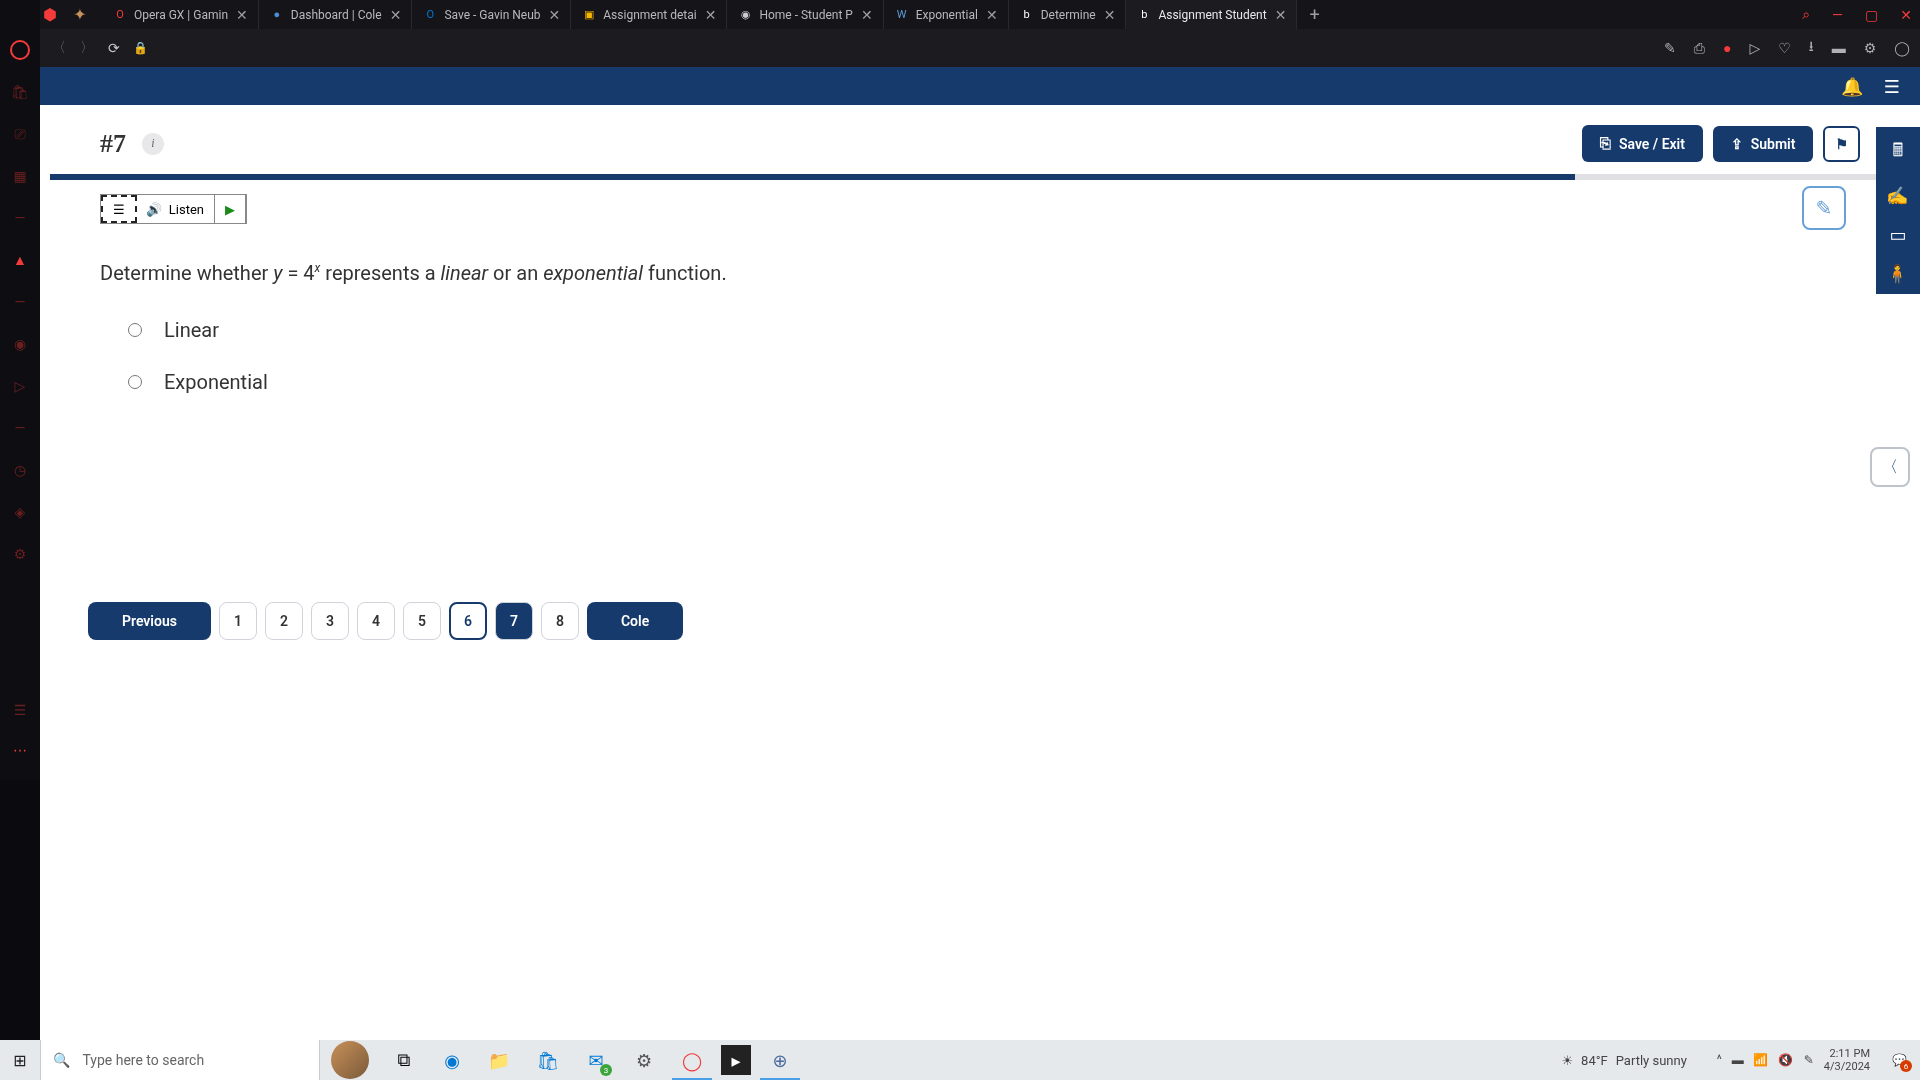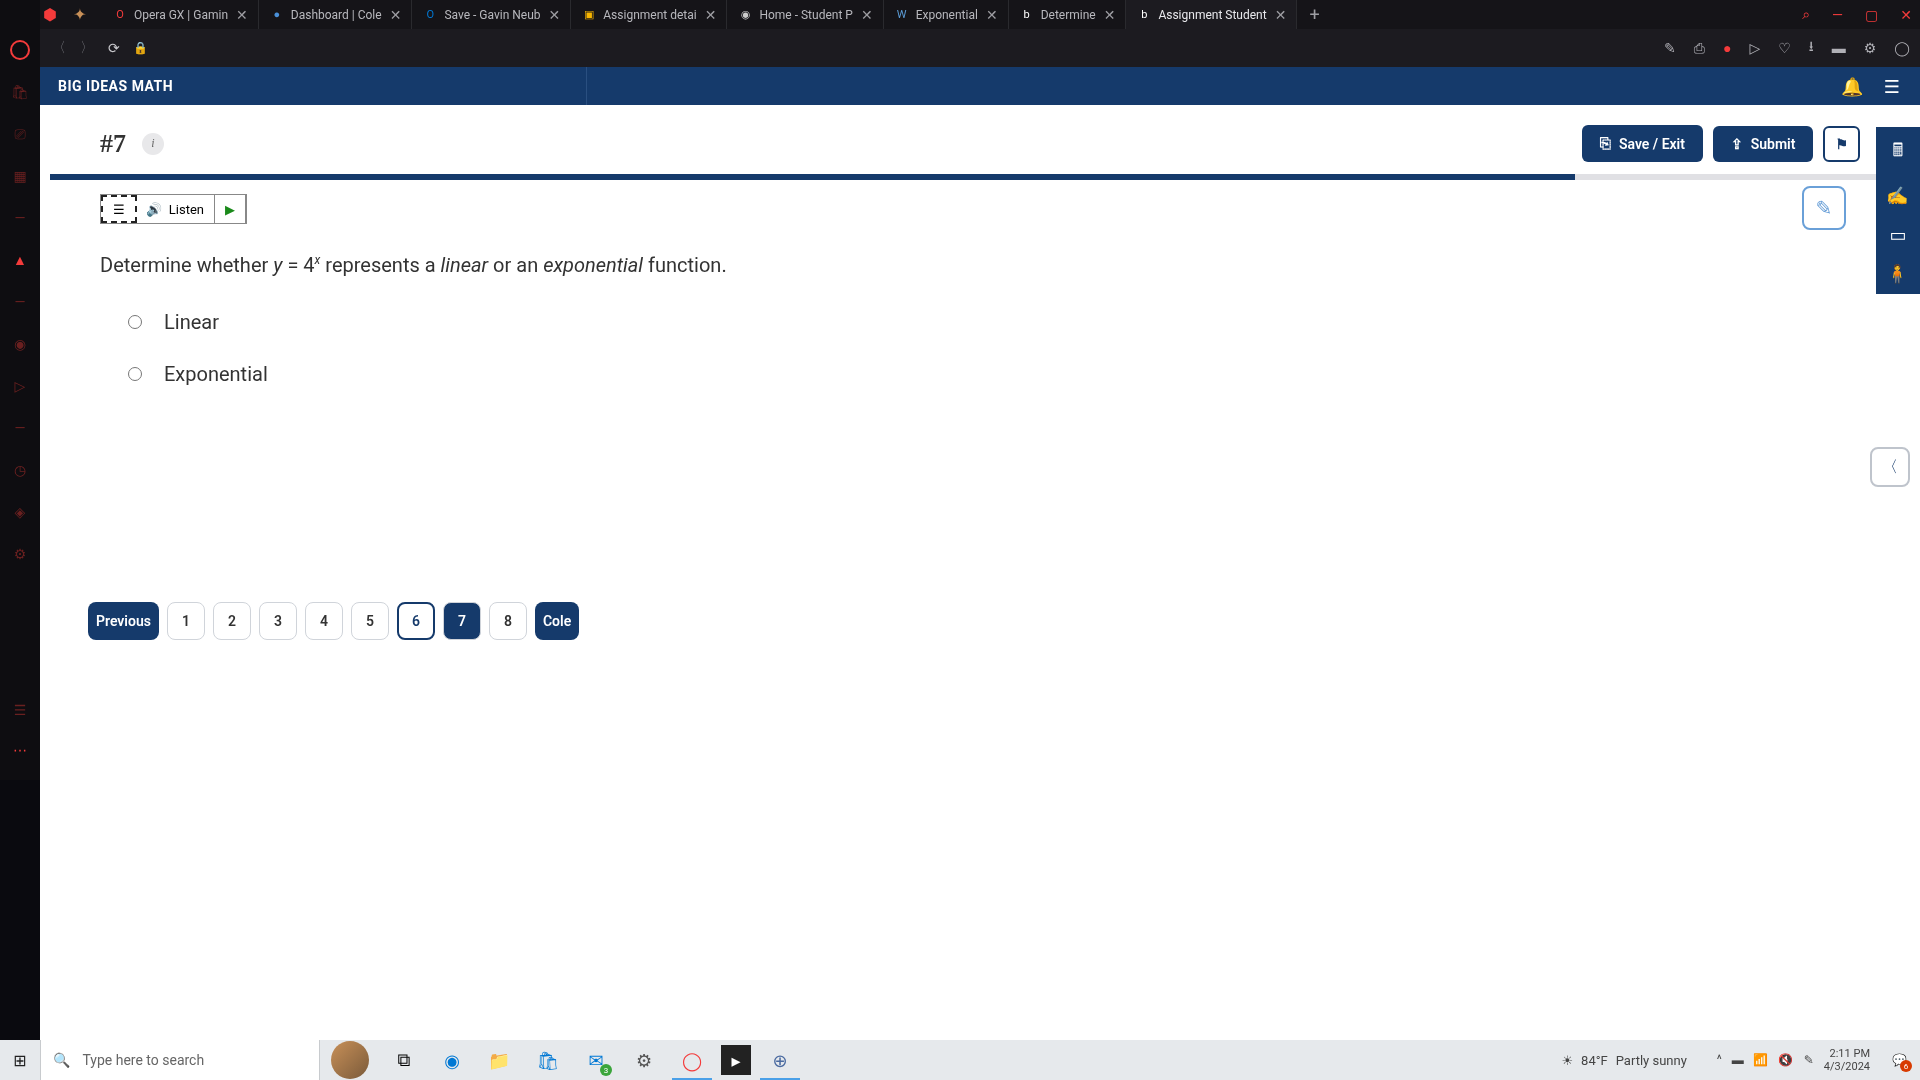--- a/index.html
+++ b/index.html
@@ -59,39 +59,39 @@
 
 
 .content-wrap { padding: 14px 60px; position: relative; }
 .listen-bar { display: inline-flex; border: 1px solid #888; height: 30px; align-items: center; }
 .listen-seg { border-right: 1px solid #888; height: 100%; display:flex; align-items:center; padding: 0 10px; font-size: 13px; }
 .listen-seg:first-child { border: 2px dashed #222; }
 .listen-seg .spk { margin-right: 6px; }
 .listen-seg.play { color: #1a8a1a; }
 .scratch { position: absolute; right: 74px; top: 6px; width: 44px; height: 44px; border: 2px solid #6aa0d8; border-radius: 8px; display:flex;align-items:center;justify-content:center; color:#6aa0d8; font-size:20px;}
 
-.question { font-size: 20px; color: #333; margin-top: 26px; line-height: 1.5; }
+.question { font-size: 20px; color: #333; margin-top: 34px; line-height: 1.5; }
 .question .it { font-style: italic; }
 .question .math { font-family: "Times New Roman", serif; font-style: italic; }
 .question .math .eq { font-style: normal; }
 .question .sup { font-size: 12px; vertical-align: super; }
 
 .options { margin-top: 30px; padding-left: 28px; }
 .opt { display: flex; align-items: center; margin-bottom: 28px; font-size: 20px; color: #333; }
 .opt .radio { width: 14px; height: 14px; border: 1.5px solid #777; border-radius: 50%; margin-right: 22px; }
 
 
 .tool-rail { position: absolute; right: 0; top: 60px; width: 44px; background: #153a6b; display: flex; flex-direction: column; align-items: center; padding: 10px 0; gap: 18px; }
 .tool-rail .t-ico { color: #fff; font-size: 18px; }
 .collapse-btn { position: absolute; right: 10px; top: 380px; width: 40px; height: 40px; border: 2px solid #bfc4cc; border-radius: 8px; background:#fff; display:flex;align-items:center;justify-content:center; color:#153a6b; font-size:16px;}
 
 
 .pager { position: absolute; left: 48px; bottom: 400px; display: flex; gap: 8px; align-items: center; }
 .pg-btn { height: 38px; border-radius: 8px; display:flex;align-items:center;justify-content:center; font-size: 14px; font-weight:600;}
-.pg-prev, .pg-next { background: #153a6b; color: #fff; padding: 0 8px; }
+.pg-prev, .pg-next { background: #153a6b; color: #fff; padding: 0 34px; }
 .pg-num { width: 38px; background: #fff; border: 1px solid #d0d4da; color: #333; }
 .pg-num.done { border: 2px solid #153a6b; color: #153a6b; }
 .pg-num.current { background: #153a6b; color: #fff; }
 
 
 .taskbar { position: absolute; left: 0; right: 0; bottom: 0; height: 40px; background: #e6e9ec; display: flex; align-items: center; }
 .start { width: 40px; height: 40px; display:flex;align-items:center;justify-content:center; color:#222; font-size:16px;}
 .search-box { display: flex; align-items: center; background: #fff; height: 40px; width: 280px; padding: 0 12px; color: #666; font-size: 14px; gap: 12px; border-left:1px solid #c8cbce; border-right:1px solid #c8cbce;}
 .cortana { width: 60px; height:40px; display:flex;align-items:center;justify-content:center;}
 .cortana-img { width:38px;height:38px;border-radius:50%;background:linear-gradient(135deg,#c89058,#7a5a3a);}
@@ -193,21 +193,20 @@
   <div class="r-ico dim">—</div>
   <div class="r-ico dim">◷</div>
   <div class="r-ico dim">◈</div>
   <div class="r-ico dim">⚙</div>
   <div class="r-ico dots">⋯</div>
   <div class="r-ico dim" style="position:absolute;bottom:60px">☰</div>
 </div>
 
 <div class="page">
   <div class="app-header">
-    <div class="brand">BIG IDEAS MATH</div>
     <div class="hdr-right">
       <span class="bell">🔔</span>
       <span class="ham">☰</span>
     </div>
   </div>
 
   <div class="q-header">
     <span class="q-num">#7</span>
     <span class="info-i">i</span>
     <div class="q-actions">

